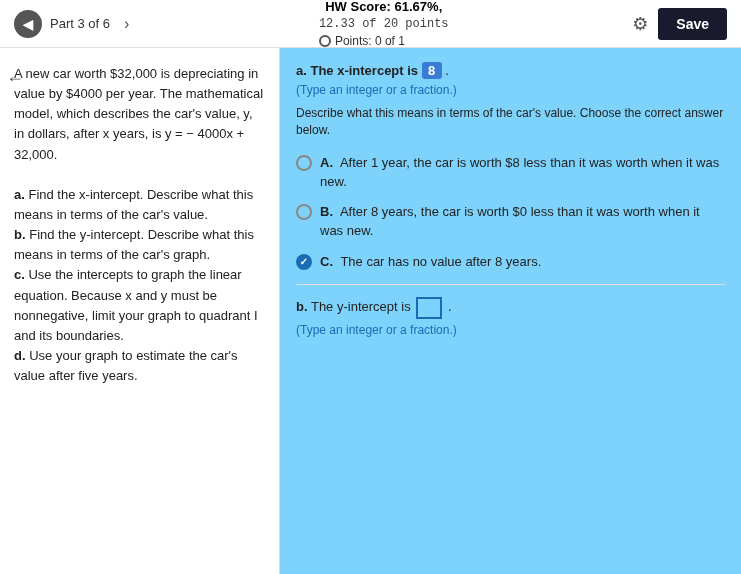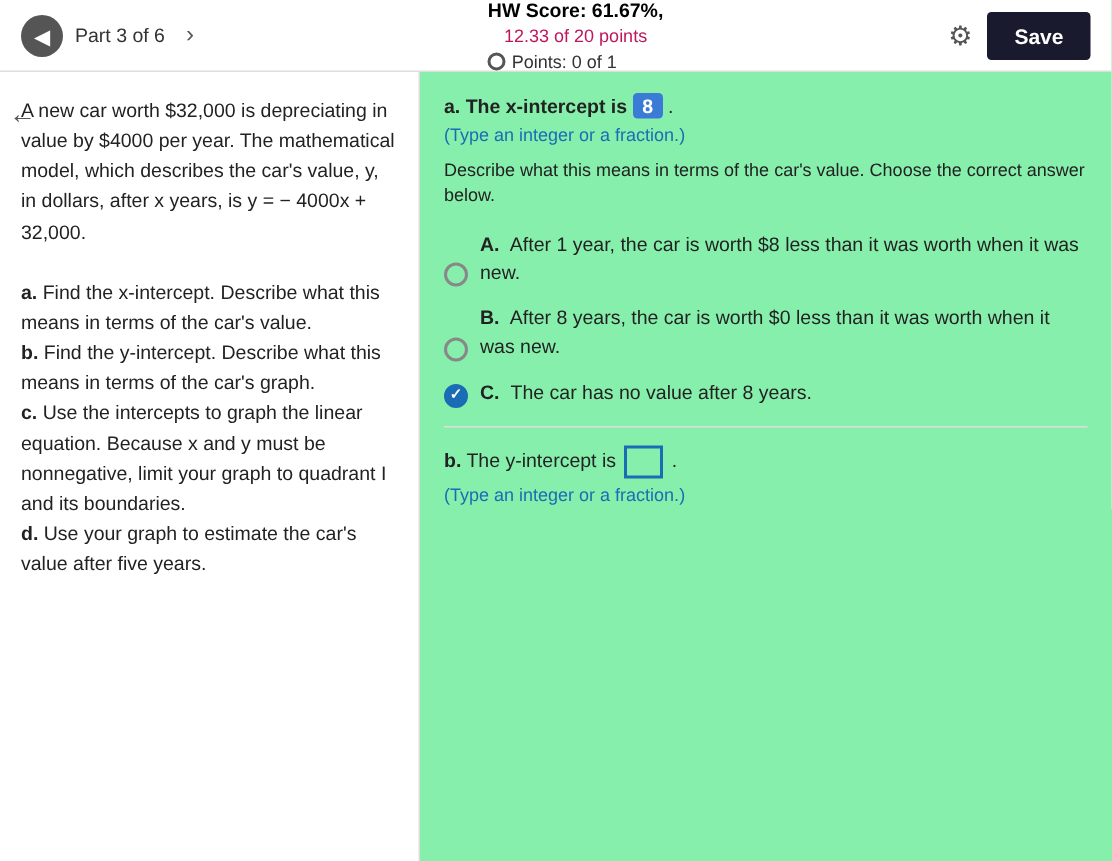--- a/index.html
+++ b/index.html
@@ -53,21 +53,22 @@
       text-align: center;
       line-height: 1.4;
     }
     .hw-score {
       font-size: 13px;
       font-weight: bold;
       color: #000;
     }
     .hw-points {
       font-size: 12px;
-      color: #be185d;
+      color: #404040;
+      font-family: Liberation Mono, monospace;
     }
     .points-row {
       display: flex;
       align-items: center;
       gap: 4px;
       font-size: 12px;
       color: #333;
     }
     .circle-icon {
       width: 12px;
@@ -128,21 +129,21 @@
     }
     .problem-text .bold {
       font-weight: bold;
     }
 
     
     .right-panel {
       flex: 1;
       padding: 14px 16px;
       overflow-y: auto;
-      background: #86efac;
+      background: #7dd3fc;
     }
 
     .answer-section {
       margin-bottom: 14px;
     }
 
     .answer-line {
       font-size: 13px;
       color: #222;
       margin-bottom: 4px;
@@ -170,21 +171,21 @@
     .describe-text {
       font-size: 12px;
       color: #222;
       margin-bottom: 10px;
       line-height: 1.45;
     }
 
     
     .radio-option {
       display: flex;
-      align-items: flex-end;
+      align-items: flex-start;
       gap: 8px;
       margin-bottom: 12px;
       font-size: 13px;
       color: #222;
       line-height: 1.45;
       cursor: pointer;
     }
     .radio-circle {
       width: 16px;
       height: 16px;

